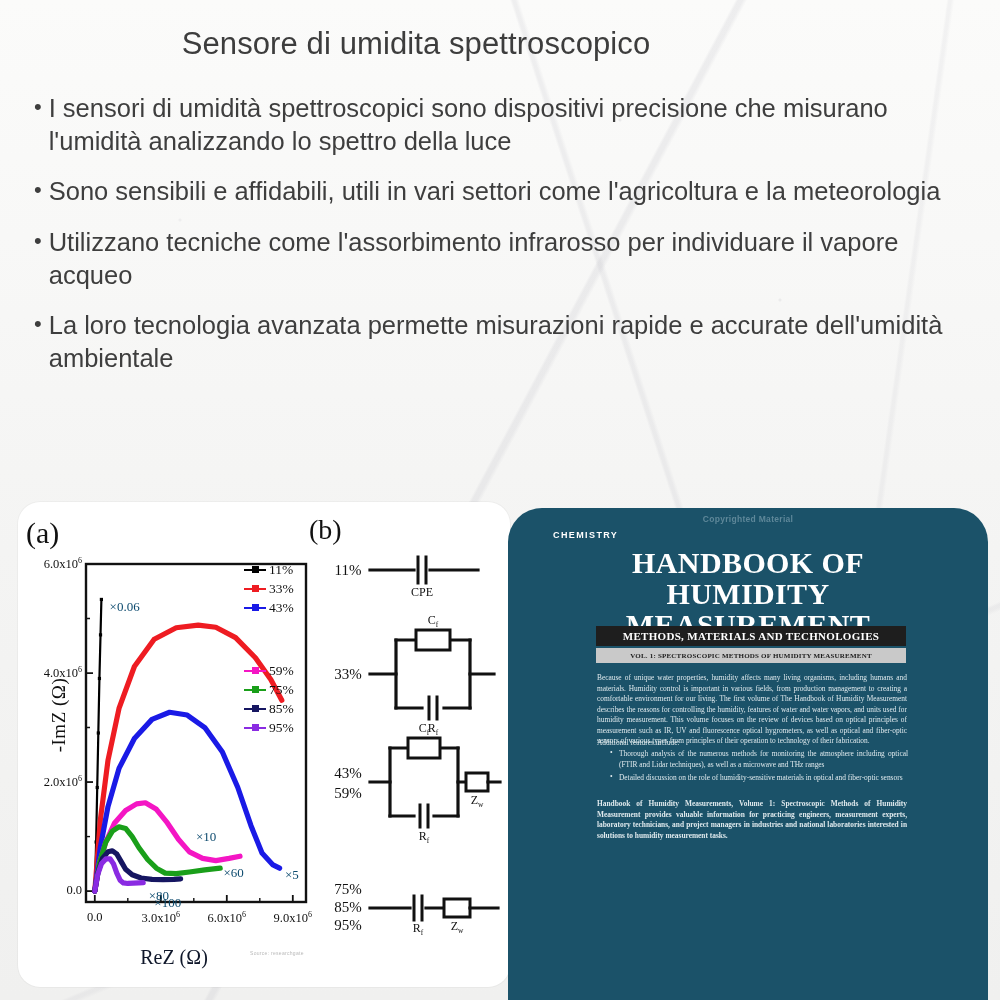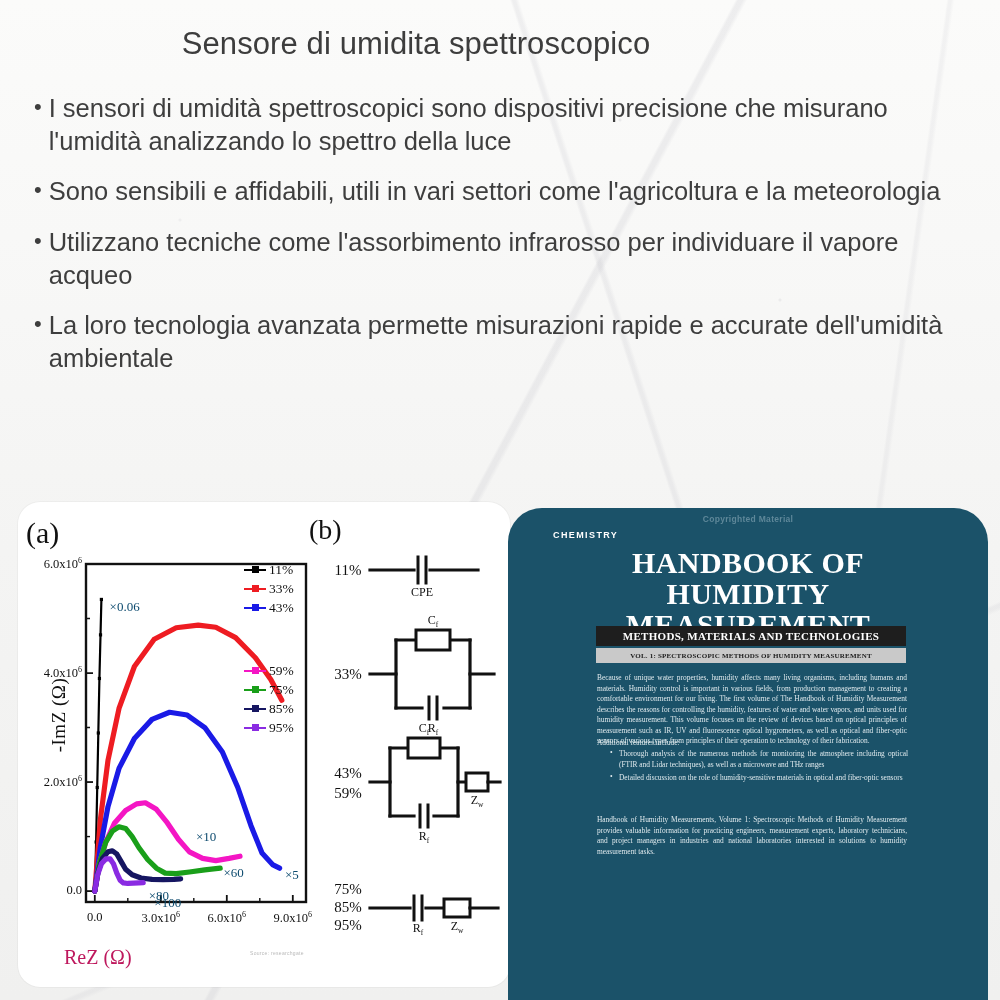--- a/index.html
+++ b/index.html
@@ -49,22 +49,22 @@
   #panel-b-label{position:absolute;left:291px;top:12px;font-family:"Liberation Serif",serif;font-size:28px;color:#111;}
 
   
   #plot-wrap{position:absolute;left:6px;top:52px;width:290px;height:425px;}
   .axis-title-y{
     position:absolute;left:-30px;top:150px;width:130px;text-align:center;
     transform:rotate(-90deg);transform-origin:center;
     font-family:"Liberation Serif",serif;font-size:19px;color:#111;letter-spacing:.5px;
   }
   .axis-title-x{
-    position:absolute;left:40px;top:392px;width:220px;text-align:left;
-    font-family:"Liberation Serif",serif;font-size:20px;color:#be185d;
+    position:absolute;left:40px;top:392px;width:220px;text-align:center;
+    font-family:"Liberation Serif",serif;font-size:20px;color:#0f172a;
   }
   .ytick{position:absolute;right:0;font-family:"Liberation Serif",serif;font-size:12.5px;color:#111;white-space:nowrap;}
   .xtick{position:absolute;font-family:"Liberation Serif",serif;font-size:12.5px;color:#111;white-space:nowrap;transform:translateX(-50%);}
   .mult{position:absolute;font-family:"Liberation Serif",serif;font-size:13px;color:#0c4a6e;white-space:nowrap;}
   #legend-box{position:absolute;right:4px;top:6px;width:66px;}
   .leg-row{display:flex;align-items:center;height:19px;margin-bottom:0px;}
   .leg-mark{width:22px;height:12px;position:relative;margin-right:3px;}
   .leg-mark i{position:absolute;left:0;top:5px;width:22px;height:2.2px;display:block;}
   .leg-mark b{position:absolute;left:8px;top:2px;width:7px;height:7px;display:block;}
   .leg-txt{font-family:"Liberation Serif",serif;font-size:13.5px;color:#111;}
@@ -90,21 +90,21 @@
     display:flex;align-items:center;justify-content:center;}
   #volume-bar span{font-family:"Liberation Serif",serif;font-weight:700;font-size:7px;letter-spacing:.2px;color:#1b1b1b;}
   .bodytext{position:absolute;left:89px;width:310px;font-family:"Liberation Serif",serif;
     font-size:7.4px;line-height:1.42;text-align:justify;color:#dfe9ed;}
   #para1{top:165px;}
   #feat-head{top:230px;}
   #feat-list{position:absolute;left:100px;top:241px;width:300px;font-family:"Liberation Serif",serif;
     font-size:7.4px;line-height:1.42;color:#dfe9ed;padding:0;margin:0;list-style:none;}
   #feat-list li{position:relative;padding-left:11px;margin-bottom:3px;text-align:justify;}
   #feat-list li:before{content:"•";position:absolute;left:2px;top:-1px;}
-  #para2{top:307px;}
+  #para2{top:291px;font-weight:bold;}
   #crc-logo{position:absolute;left:40px;bottom:28px;width:180px;height:46px;}
   #crc-circle{position:absolute;left:0;top:0;width:38px;height:27px;border-radius:50%;background:#ffffff;
     display:flex;align-items:center;justify-content:center;}
   #crc-circle span{font-family:"Liberation Serif",serif;font-weight:700;font-size:13px;color:#1b5269;letter-spacing:-.5px;}
   #crc-name{position:absolute;left:44px;top:-1px;font-size:14.5px;font-weight:700;color:#ffffff;}
   #crc-sub1{position:absolute;left:45px;top:15px;font-size:6px;font-weight:700;color:#dde8ec;letter-spacing:.2px;}
   #crc-sub2{position:absolute;left:45px;top:22px;font-size:6px;font-weight:700;color:#dde8ec;letter-spacing:.2px;}
   #crc-url{position:absolute;left:4px;top:32px;font-size:10px;font-weight:700;letter-spacing:1.6px;color:#ffffff;margin-left:18px;}
   #barcode{position:absolute;right:30px;bottom:32px;width:110px;height:52px;background:#ffffff;padding:2px 3px;box-sizing:border-box;}
   #barcode-isbn{font-family:"Liberation Mono",monospace;font-size:4.6px;color:#111;text-align:center;letter-spacing:.2px;}

